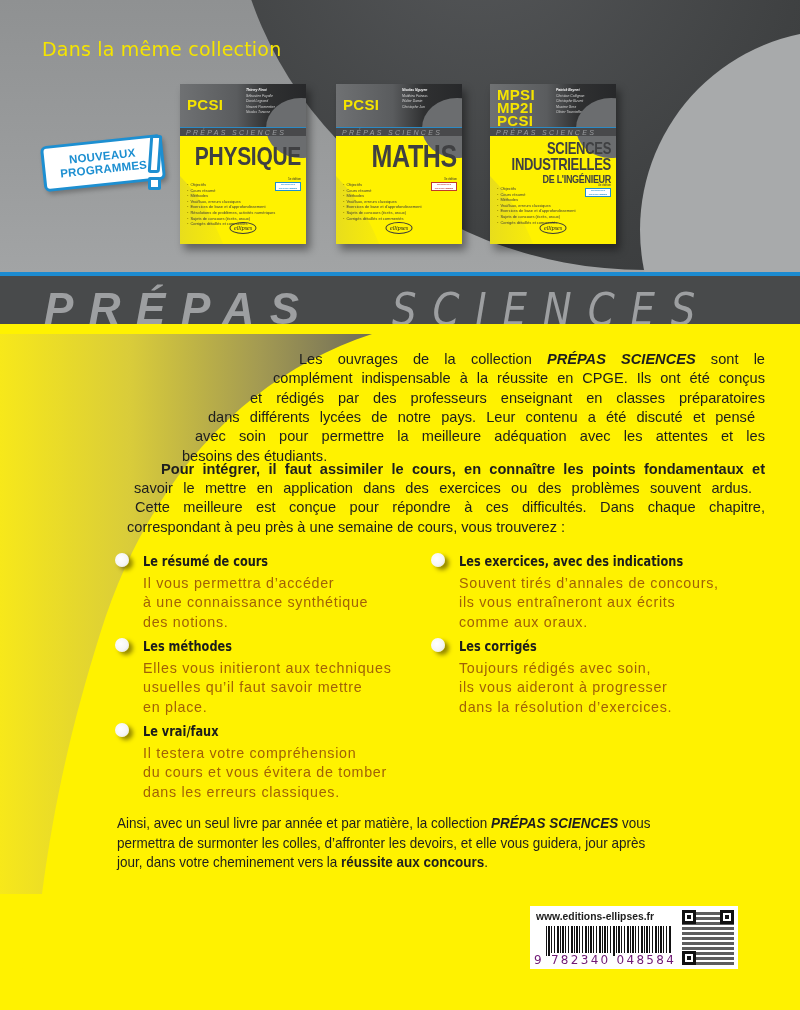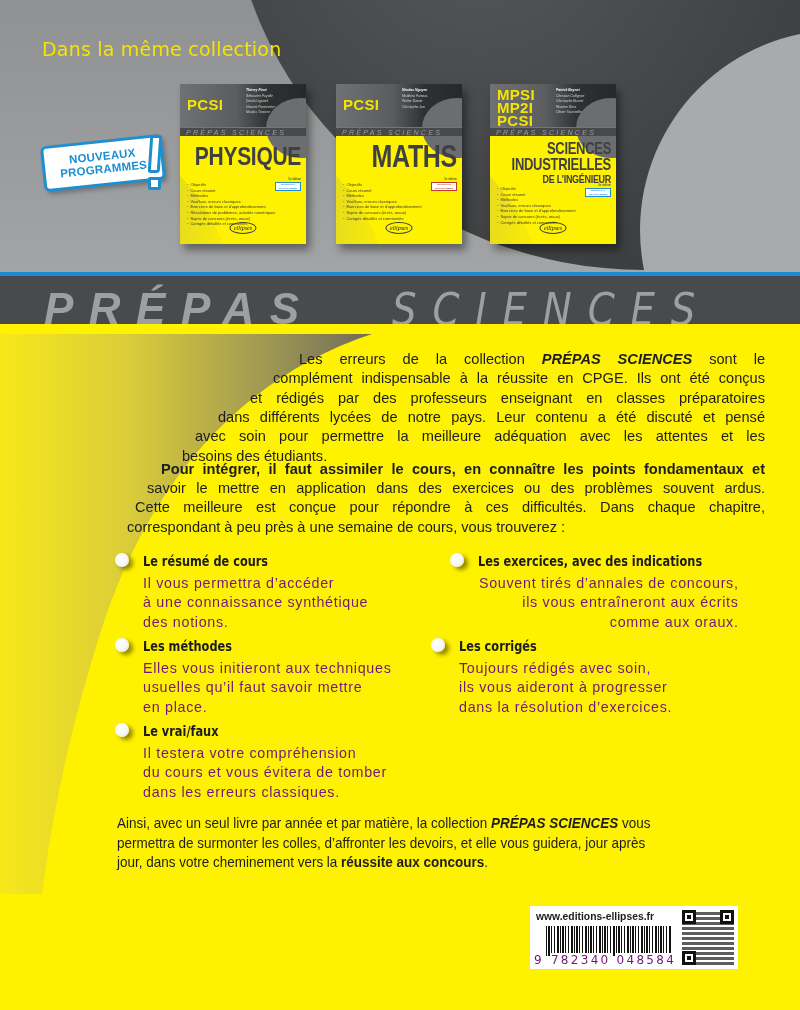--- a/index.html
+++ b/index.html
@@ -138,21 +138,21 @@
   .item .bullet {
     position: absolute; left: -28px; top: 0px; width: 14px; height: 14px; border-radius: 50%;
     background: radial-gradient(circle at 40% 40%, #ffffff 0%, #f6f6f6 55%, #d8d8d8 100%);
     box-shadow: 4px 3px 4px rgba(60,50,0,0.55);
   }
   .item .ititle {
     font-family: "DejaVu Sans", sans-serif; font-weight: bold; font-size: 13.2px; color: #1c1c1c;
     transform: scaleX(0.86); transform-origin: left; white-space: nowrap; line-height: 17px;
   }
   .item .itext {
-    margin-top: 4px; font-size: 14.3px; line-height: 19.3px; letter-spacing: 0.7px; color: #701a75; white-space: nowrap;
+    margin-top: 4px; font-size: 14.3px; line-height: 19.3px; letter-spacing: 0.7px; color: #a16207; white-space: nowrap;
   }
   .item .itext span { display: block; }
 
   .closing {
     position: absolute; left: 117px; top: 480px; width: 660px; font-size: 14.5px; line-height: 19.5px; color: #1e1e1e;
     transform: scaleX(0.93); transform-origin: left;
   }
   .closing span.line { display: block; white-space: nowrap; }
 
   
@@ -317,33 +317,33 @@
         <stop offset="1" stop-color="#6f6c5a"></stop>
       </linearGradient>
     </defs>
     <path d="M0,0 L372,0 C250,40 150,140 100,300 C75,380 55,460 42,560 L0,560 Z" fill="url(#g1)"></path>
     <path d="M0,0 L0,560 L42,560 C30,600 20,640 15,676 L0,676 Z" fill="#fff200"></path>
   </svg>
 
   <div class="para" style="left:0; top:16px; width:765px;">
     <span class="line" style="position:absolute; left:299px; top:0; width:466px;">
       <span class="just" style="display:block; word-spacing:7px;">
-        <span>Les erreurs de la collection</span> <b class="brand">PRÉPAS SCIENCES</b> <span>sont le</span>
+        <span>Les ouvrages de la collection</span> <b class="brand">PRÉPAS SCIENCES</b> <span>sont le</span>
       </span>
     </span>
     <span class="line just" style="position:absolute; left:273px; top:19px; width:492px;">complément indispensable à la réussite en CPGE. Ils ont été conçus</span>
     <span class="line just" style="position:absolute; left:250px; top:39px; width:515px; word-spacing:4px;">et rédigés par des professeurs enseignant en classes préparatoires</span>
-    <span class="line just" style="position:absolute; left:218px; top:58px; width:547px;">dans différents lycées de notre pays. Leur contenu a été discuté et pensé</span>
+    <span class="line just" style="position:absolute; left:208px; top:58px; width:547px;">dans différents lycées de notre pays. Leur contenu a été discuté et pensé</span>
     <span class="line just" style="position:absolute; left:195px; top:77px; width:570px; word-spacing:4px;">avec soin pour permettre la meilleure adéquation avec les attentes et les</span>
     <span class="line" style="position:absolute; left:182px; top:97px;">besoins des étudiants.</span>
   </div>
 
   <div class="para" style="left:0; top:126px; width:765px;">
     <span class="line just" style="position:absolute; left:161px; top:0; width:604px;font-weight:bold;">Pour intégrer, il faut assimiler le cours, en connaître les points fondamentaux et</span>
-    <span class="line just" style="position:absolute; left:147px; top:19px; width:618px;">savoir le mettre en application dans des exercices ou des problèmes souvent ardus.</span>
+    <span class="line just" style="position:absolute; left:134px; top:19px; width:618px;">savoir le mettre en application dans des exercices ou des problèmes souvent ardus.</span>
     <span class="line just" style="position:absolute; left:135px; top:38px; width:630px; word-spacing:3px;">Cette meilleure est conçue pour répondre à ces difficultés. Dans chaque chapitre,</span>
     <span class="line" style="position:absolute; left:127px; top:58px;">correspondant à peu près à une semaine de cours, vous trouverez :</span>
   </div>
 
   <div class="item" style="left:143px; top:219px;">
     <div class="bullet"></div>
     <div class="ititle">Le résumé de cours</div>
     <div class="itext">
       <span>Il vous permettra d’accéder</span>
       <span>à une connaissance synthétique</span>
@@ -364,21 +364,21 @@
   <div class="item" style="left:143px; top:389px;">
     <div class="bullet"></div>
     <div class="ititle">Le vrai/faux</div>
     <div class="itext">
       <span>Il testera votre compréhension</span>
       <span>du cours et vous évitera de tomber</span>
       <span>dans les erreurs classiques.</span>
     </div>
   </div>
 
-  <div class="item" style="left:478px; top:219px;text-align:right;">
+  <div class="item" style="left:459px; top:219px;">
     <div class="bullet"></div>
     <div class="ititle">Les exercices, avec des indications</div>
     <div class="itext">
       <span>Souvent tirés d’annales de concours,</span>
       <span>ils vous entraîneront aux écrits</span>
       <span>comme aux oraux.</span>
     </div>
   </div>
 
   <div class="item" style="left:459px; top:304px;">

